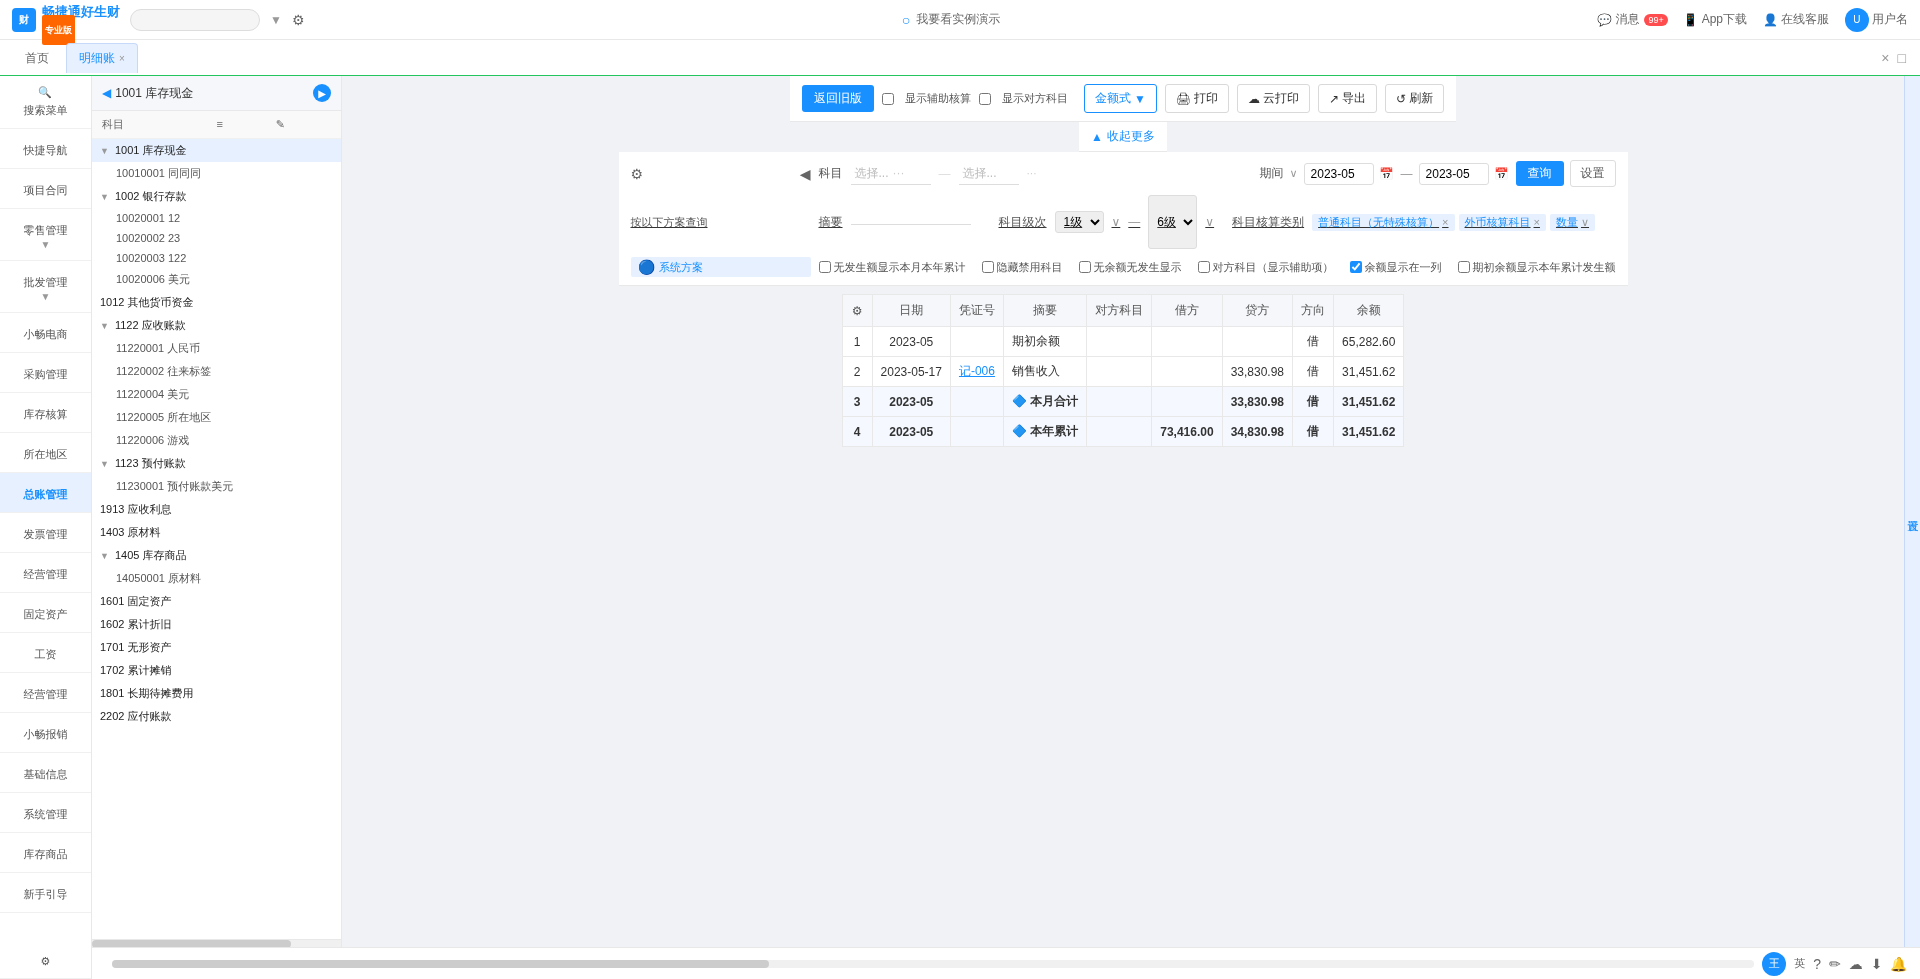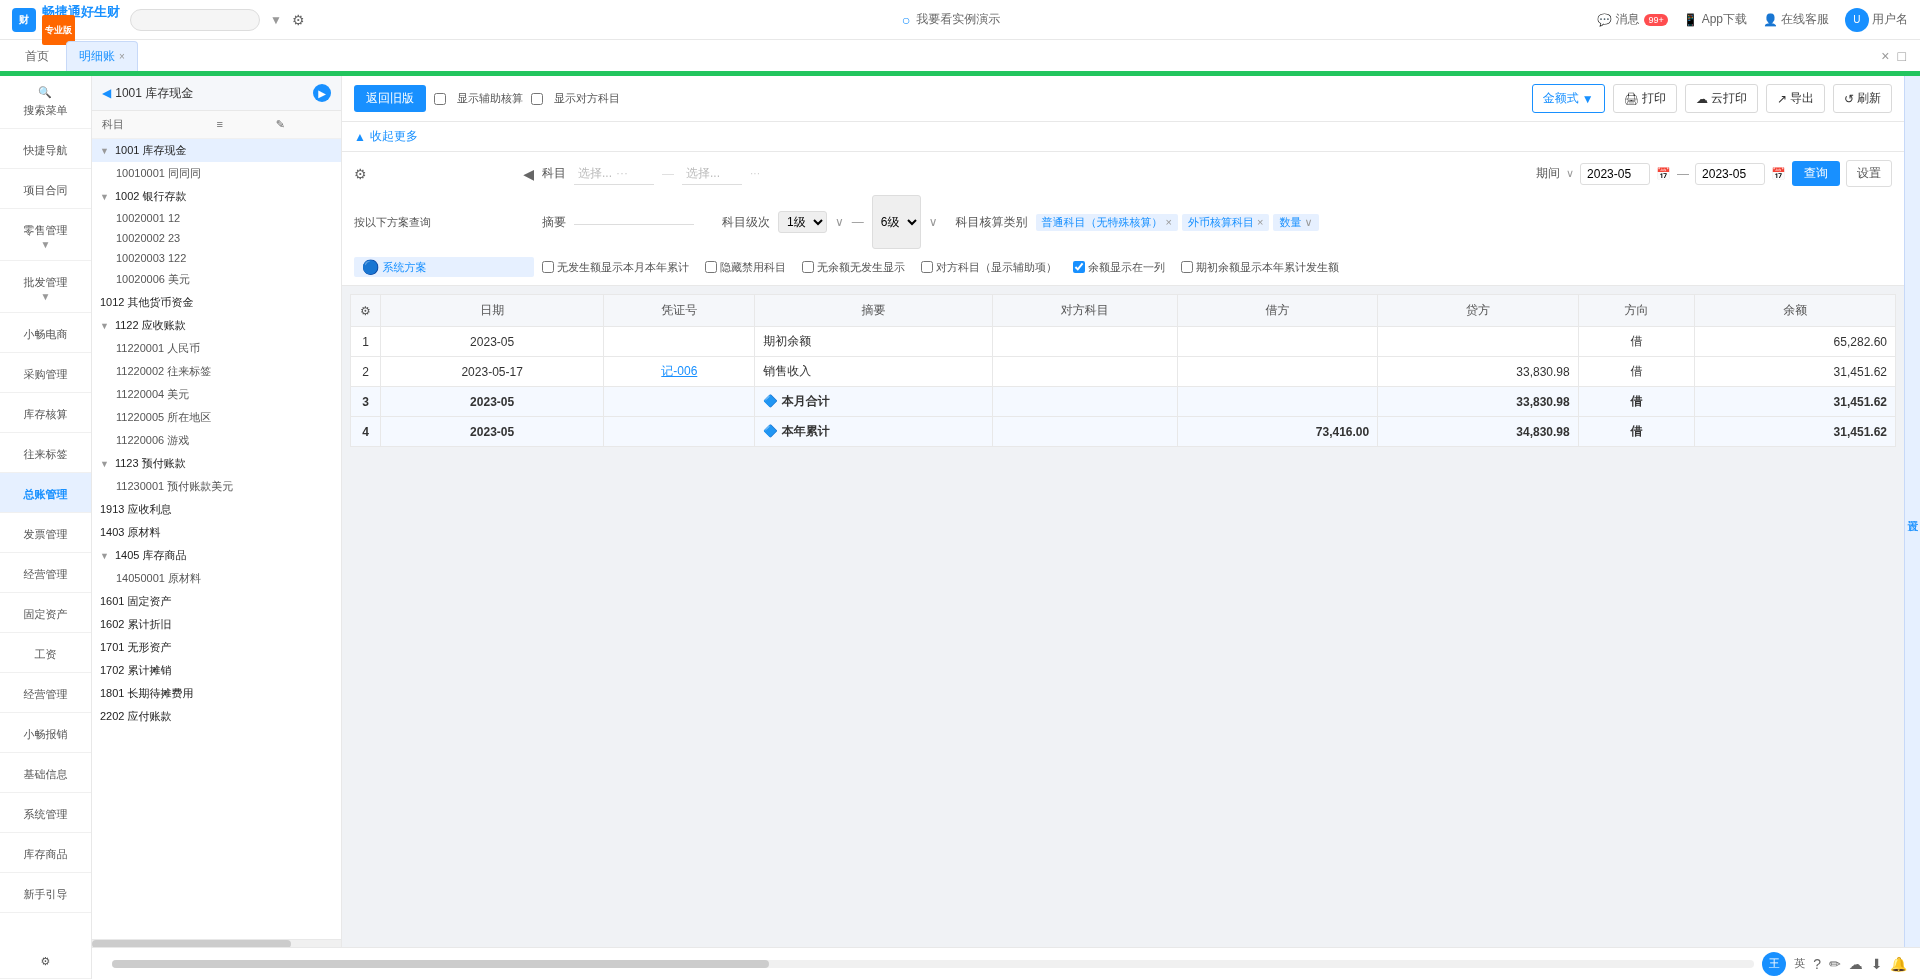--- a/index.html
+++ b/index.html
@@ -12,21 +12,21 @@
     .logo-icon { width: 24px; height: 24px; background: #1890ff; border-radius: 4px; display: flex; align-items: center; justify-content: center; color: white; font-size: 10px; }
     .logo-edition { background: #ff6600; color: white; font-size: 9px; padding: 10px 3px; border-radius: 2px; }
     .search-bar { background: #f5f5f5; border: 1px solid #ddd; border-radius: 12px; padding: 3px 10px; width: 130px; font-size: 12px; color: #999; }
     .top-bar-mid { display: flex; align-items: center; gap: 6px; color: #666; font-size: 12px; cursor: pointer; }
     .top-bar-right { display: flex; align-items: center; gap: 16px; font-size: 12px; color: #666; }
     .badge { background: #ff4d4f; color: white; font-size: 9px; border-radius: 8px; padding: 1px 4px; margin-left: 2px; }
     .top-right-item { display: flex; align-items: center; gap: 3px; cursor: pointer; }
     .user-avatar { width: 24px; height: 24px; background: #1890ff; border-radius: 50%; display: flex; align-items: center; justify-content: center; color: white; font-size: 10px; }
 
     
-    .tab-bar { display: flex; align-items: center; background: #fff; border-bottom: 5px solid #22c55e; height: 36px; padding: 0 12px; gap: 4px; }
+    .tab-bar { display: flex; align-items: center; background: #fff; border-bottom: 1px solid #22c55e; height: 36px; padding: 0 12px; gap: 4px; }
     .tab { padding: 6px 12px; border-radius: 4px 4px 0 0; cursor: pointer; font-size: 12px; color: #666; display: flex; align-items: center; gap: 4px; border: 1px solid transparent; border-bottom: none; }
     .tab.active { background: #e6f0ff; color: #1890ff; border-color: #c7d9f8; }
     .tab-close { color: #999; font-size: 10px; cursor: pointer; }
 
     
     .main-layout { display: flex; height: calc(979px - 76px); }
 
     
     .sidebar { width: 92px; background: #fff; border-right: 1px solid #e8e8e8; display: flex; flex-direction: column; overflow-y: auto; }
     .sidebar-item { padding: 10px 6px; text-align: center; cursor: pointer; font-size: 11px; color: #555; border-bottom: 1px solid #f0f0f0; transition: background 0.2s; }
@@ -49,21 +49,21 @@
     .tree-node { padding: 4px 8px; cursor: pointer; font-size: 11px; color: #333; display: flex; align-items: center; gap: 4px; }
     .tree-node.selected { background: #e6f0ff; color: #1890ff; }
     .tree-node.parent { font-weight: 500; color: #222; }
     .tree-node.child { padding-left: 24px; color: #555; }
     .tree-expand { font-size: 9px; color: #999; margin-right: 2px; }
     .selected-indicator { width: 18px; height: 18px; background: #1890ff; border-radius: 50%; display: flex; align-items: center; justify-content: center; color: white; font-size: 10px; margin-left: auto; }
     .accounts-scrollbar { height: 8px; background: #f0f0f0; border-top: 1px solid #e8e8e8; position: relative; }
     .accounts-scrollbar-thumb { height: 8px; background: #ccc; width: 80%; border-radius: 4px; }
 
     
-    .right-panel { flex: 1; display: flex; flex-direction: column; overflow: hidden; background: #f0f2f5; }
+    .right-panel { flex: 1; display: flex; flex-direction: column; overflow: hidden; background: #f0f2f5; align-items: center; }
 
     
     .toolbar { display: flex; align-items: center; background: #fff; padding: 8px 12px; border-bottom: 1px solid #e8e8e8; gap: 8px; flex-wrap: wrap; }
     .btn-primary { background: #1890ff; color: white; border: none; padding: 5px 12px; border-radius: 3px; cursor: pointer; font-size: 12px; }
     .btn-default { background: white; color: #333; border: 1px solid #d9d9d9; padding: 5px 10px; border-radius: 3px; cursor: pointer; font-size: 12px; display: flex; align-items: center; gap: 3px; }
     .toolbar-spacer { flex: 1; }
     .checkbox-item { display: flex; align-items: center; gap: 11px; font-size: 11px; color: #555; cursor: pointer; }
     .checkbox-item input { width: 12px; height: 12px; cursor: pointer; }
     .dropdown-btn { display: flex; align-items: center; gap: 3px; background: white; border: 1px solid #1890ff; color: #1890ff; padding: 5px 10px; border-radius: 3px; cursor: pointer; font-size: 12px; }
 
@@ -191,21 +191,21 @@
     <div class="sidebar-item">
       <span class="sidebar-item-label">小畅电商</span>
     </div>
     <div class="sidebar-item">
       <span class="sidebar-item-label">采购管理</span>
     </div>
     <div class="sidebar-item">
       <span class="sidebar-item-label">库存核算</span>
     </div>
     <div class="sidebar-item">
-      <span class="sidebar-item-label">往来标签</span>
+      <span class="sidebar-item-label">所在地区</span>
     </div>
     <div class="sidebar-item active">
       <span class="sidebar-item-label">总账管理</span>
     </div>
     <div class="sidebar-item">
       <span class="sidebar-item-label">发票管理</span>
     </div>
     <div class="sidebar-item">
       <span class="sidebar-item-label">经营管理</span>
     </div>
@@ -414,21 +414,21 @@
                 <span style="cursor:pointer;color:#999;">📅</span>
                 <span style="color:#999;">—</span>
                 <input class="period-input" type="text" value="2023-05" style="">
                 <span style="cursor:pointer;color:#999;">📅</span>
                 <button class="btn-query">查询</button>
                 <button class="btn-settings">设置</button>
               </div>
             </div>
           </div>
 
-          <div style="display:flex;align-items:center;gap:8px;margin-bottom:8px;">
+          <div style="display:flex;align-items:center;gap:8px;margin-bottom:8px;text-decoration:underline;">
             <div style="width:180px;display:flex;align-items:center;gap:4px;">
               <span style="color:#555;font-size:11px;">按以下方案查询</span>
             </div>
             <div style="flex:1;display:flex;align-items:center;gap:8px;">
               <span style="color:#555;font-size:12px;">摘要</span>
               <div style="border-bottom:1px solid #ddd;padding:2px 4px;min-width:120px;"></div>
               <span style="color:#555;font-size:12px;margin-left:20px;">科目级次</span>
               <select style="border:1px solid #ddd;border-radius:3px;padding:2px 4px;font-size:12px;">
                 <option>1级</option><option>2级</option><option>3级</option>
               </select>

